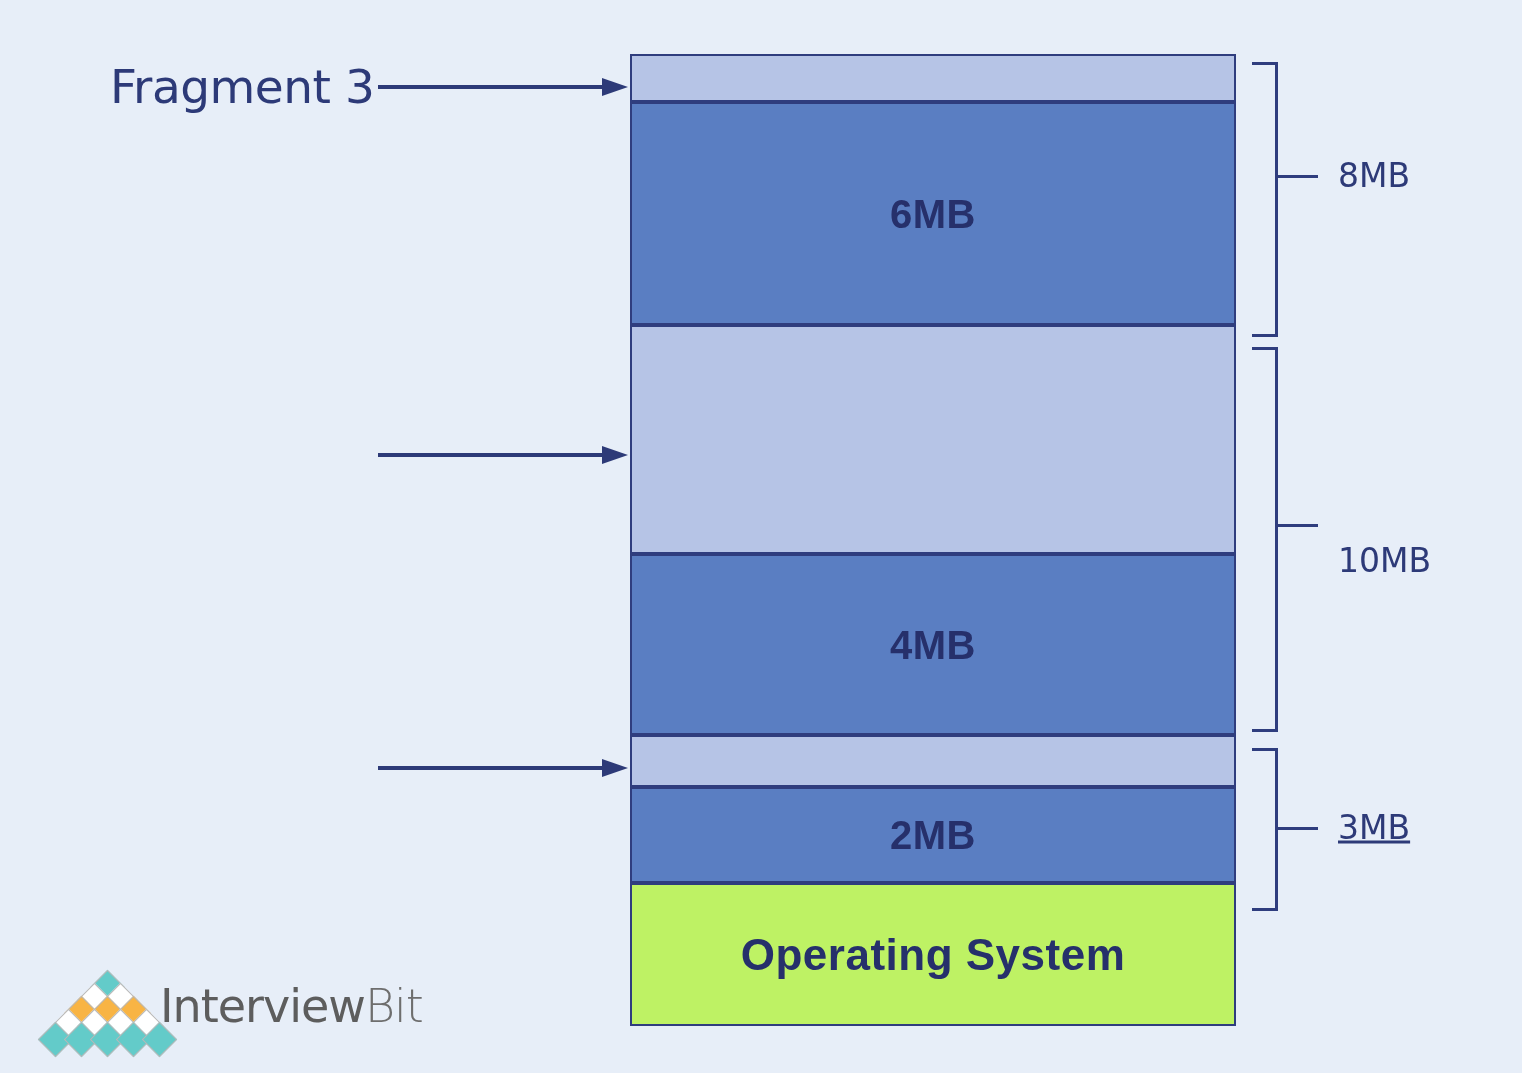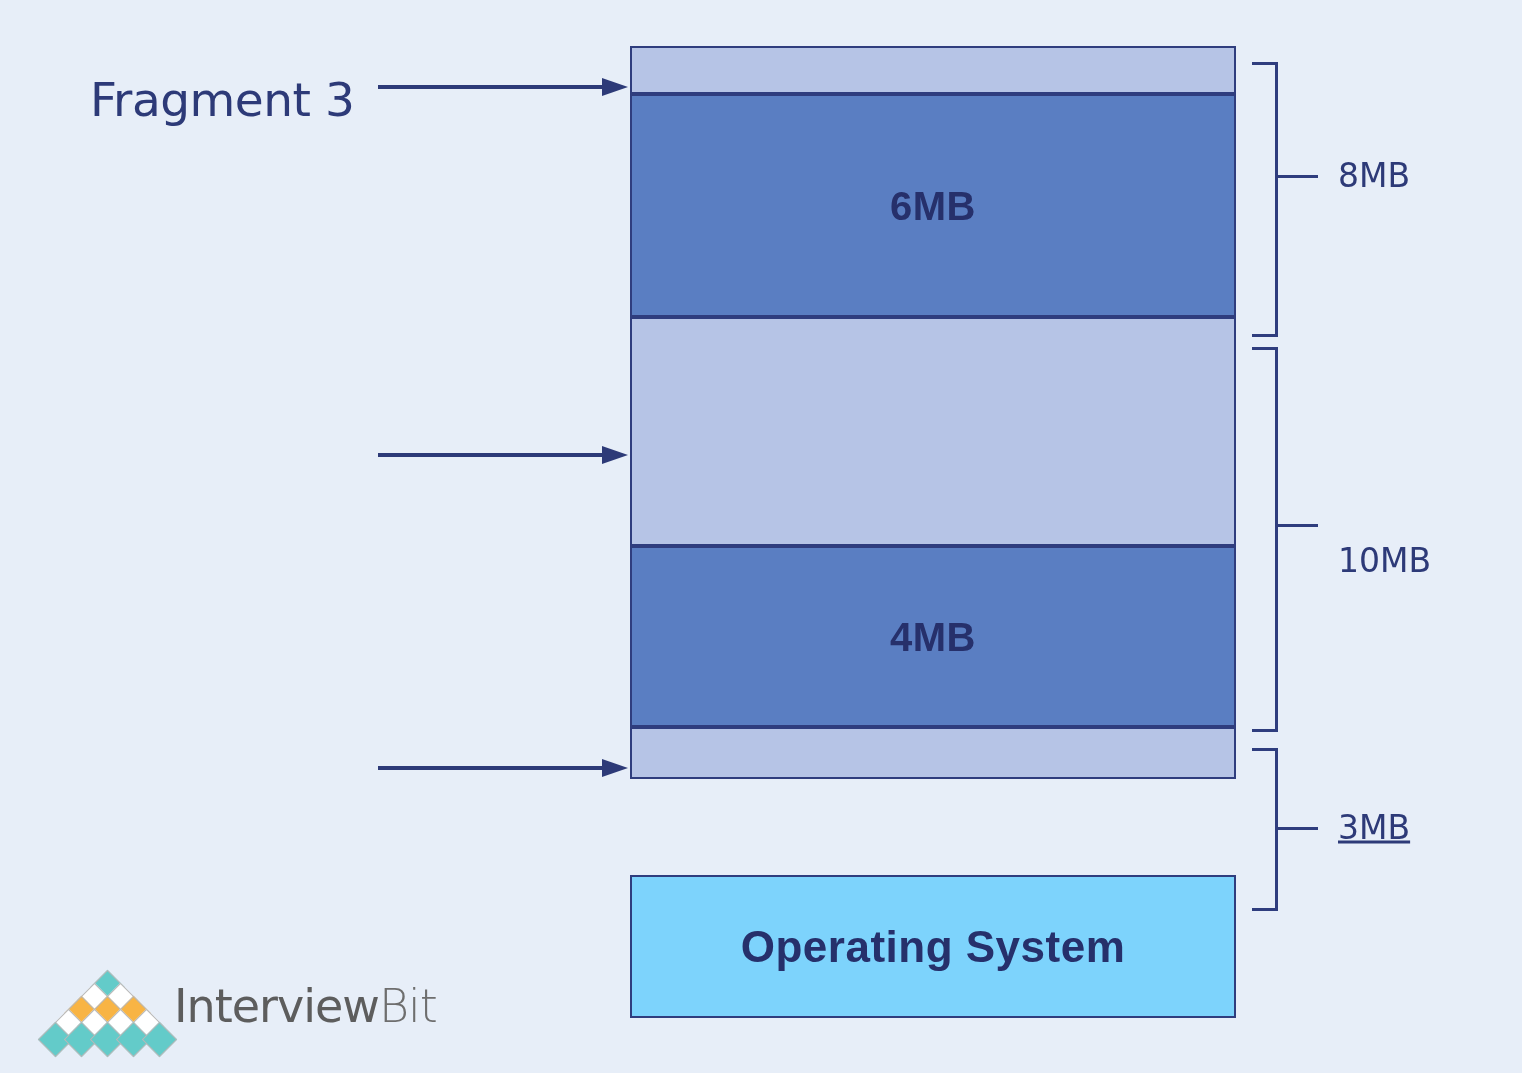--- a/index.html
+++ b/index.html
@@ -18,21 +18,21 @@
     position: absolute;
     left: 0; top: 0;
     width: 1522px;
     height: 1073px;
   }
 
   
   .mem-column {
     position: absolute;
     left: 630px;
-    top: 46px;
+    top: 54px;
     width: 548px;
     height: 972px;
     box-sizing: border-box;
   }
   .mem-block {
     position: absolute;
     left: 0;
     width: 606px;
     box-sizing: border-box;
     border: 2.5px solid #2f3d7e;
@@ -43,30 +43,31 @@
   .mem-block .blk-label {
     font-size: 40px;
     font-weight: bold;
     color: #26306b;
     letter-spacing: 0.5px;
     line-height: 1;
     user-select: none;
   }
   .fill-light { background: #b6c4e6; }
   .fill-dark  { background: #5a7ec2; }
-  .fill-os    { background: #7dd3fc; }
+  .fill-os    { background: #bef264; }
   .mem-block.fill-os .blk-label { font-size: 44px; }
 
   
   .callout {
     position: absolute;
     height: 60px;
     display: flex;
-    align-items: flex-end;
+    align-items: flex-start;
     white-space: nowrap;
+    margin-left: 20px;
   }
   .callout .callout-text {
     font-size: 47px;
     color: #2d3a78;
     font-family: "DejaVu Sans", sans-serif;
     font-weight: 400;
     letter-spacing: -0.5px;
     line-height: 1;
   }
   .arrow {
@@ -104,21 +105,20 @@
     transform: translateY(-50%);
   }
 
   
   .logo {
     position: absolute;
     left: 56px;
     top: 975px;
     display: flex;
     align-items: center;
-    gap: 14px;
   }
   .logo-mark {
     position: relative;
     width: 104px;
     height: 62px;
   }
   .dia {
     position: absolute;
     width: 25px;
     height: 25px;
@@ -152,20 +152,23 @@
     </div>
     <div class="mem-block fill-light" style="top:271px;height:229px;">
       <span class="blk-label"></span>
     </div>
     <div class="mem-block fill-dark" style="top:500px;height:181px;">
       <span class="blk-label">4MB</span>
     </div>
     <div class="mem-block fill-light" style="top:681px;height:52px;">
       <span class="blk-label"></span>
     </div>
+    <div class="mem-block fill-dark" style="top:733px;height:96px;">
+      <span class="blk-label">2MB</span>
+    </div>
     <div class="mem-block fill-os" style="top:829px;height:143px;">
       <span class="blk-label">Operating System</span>
     </div>
   </div>
 
   <div class="callout" style="left:90px;top:63px;">
     <span class="callout-text">Fragment 3</span>
   </div>
   <div class="arrow" style="left:378px;top:77px;width:250px;">
     <svg width="250" height="20" viewBox="0 0 250 20">

